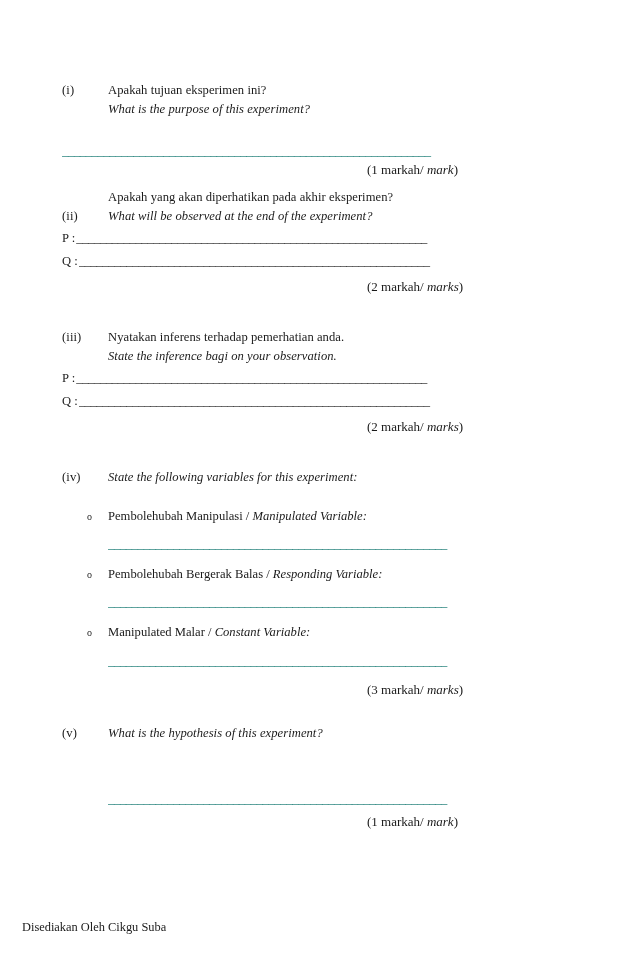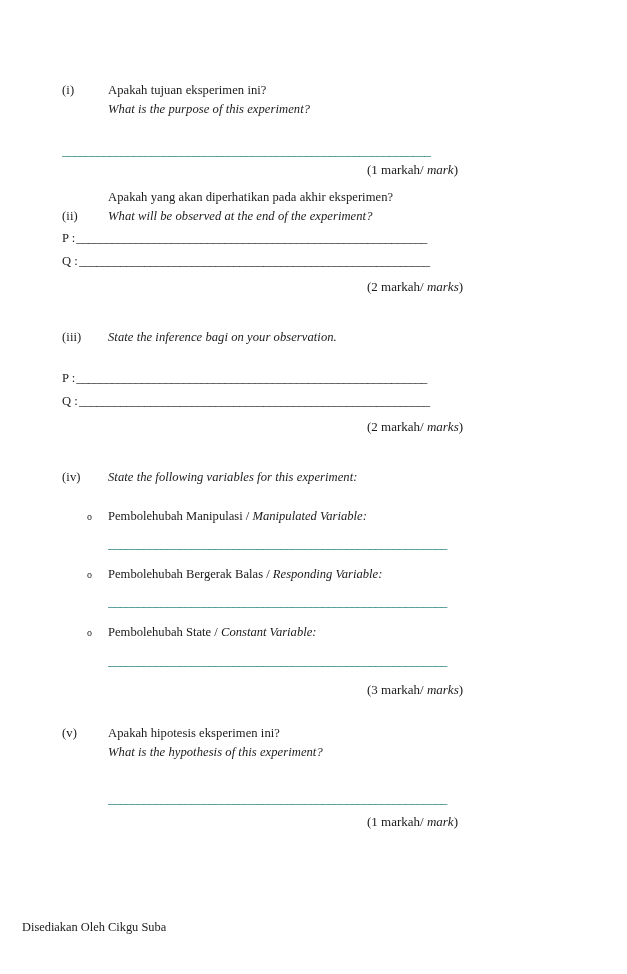--- a/index.html
+++ b/index.html
@@ -165,20 +165,21 @@
       <span class="pq-rule" style="width:484px;">___________________________________________________________</span>
     </div>
 
     <div class="marks" style="left:367px; top:278px; width:201px;">
       <span>(2 markah/ </span><i>marks</i><span>)</span>
     </div>
 
     <div class="qrow" style="left:62px; top:328px; width:505px;">
       <div class="qnum">(iii)</div>
       <div class="qbody">
+        <div class="q-ms">Nyatakan inferens terhadap pemerhatian anda.</div>
         <div class="q-en">State the inference bagi on your observation.</div>
       </div>
     </div>
 
     <div class="pq" style="left:62px; top:370px;">
       <span class="pq-label">P :</span>
       <span class="pq-rule" style="width:484px;">___________________________________________________________</span>
     </div>
 
     <div class="pq" style="left:62px; top:393px;">
@@ -204,32 +205,31 @@
     <div class="rule" style="left:108px; top:538px; width:458px;">_________________________________________________________</div>
 
     <div class="bullet" style="left:87px; top:565px;">
       <span class="bullet-mark">o</span>
       <span class="bullet-text"><span>Pembolehubah Bergerak Balas / </span><i>Responding Variable:</i></span>
     </div>
     <div class="rule" style="left:108px; top:596px; width:458px;">_________________________________________________________</div>
 
     <div class="bullet" style="left:87px; top:623px;">
       <span class="bullet-mark">o</span>
-      <span class="bullet-text"><span>Pembolehubah State / </span><i>Constant Variable:</i></span>
+      <span class="bullet-text"><span>Manipulated Malar / </span><i>Constant Variable:</i></span>
     </div>
     <div class="rule" style="left:108px; top:655px; width:458px;">_________________________________________________________</div>
 
     <div class="marks" style="left:367px; top:681px; width:201px;">
       <span>(3 markah/ </span><i>marks</i><span>)</span>
     </div>
 
     <div class="qrow" style="left:62px; top:724px; width:505px;">
       <div class="qnum">(v)</div>
       <div class="qbody">
-        <div class="q-ms">Apakah hipotesis eksperimen ini?</div>
         <div class="q-en">What is the hypothesis of this experiment?</div>
       </div>
     </div>
 
     <div class="rule" style="left:108px; top:793px; width:458px;">_________________________________________________________</div>
 
     <div class="marks" style="left:367px; top:813px; width:200px;">
       <span>(1 markah/ </span><i>mark</i><span>)</span>
     </div>
 

